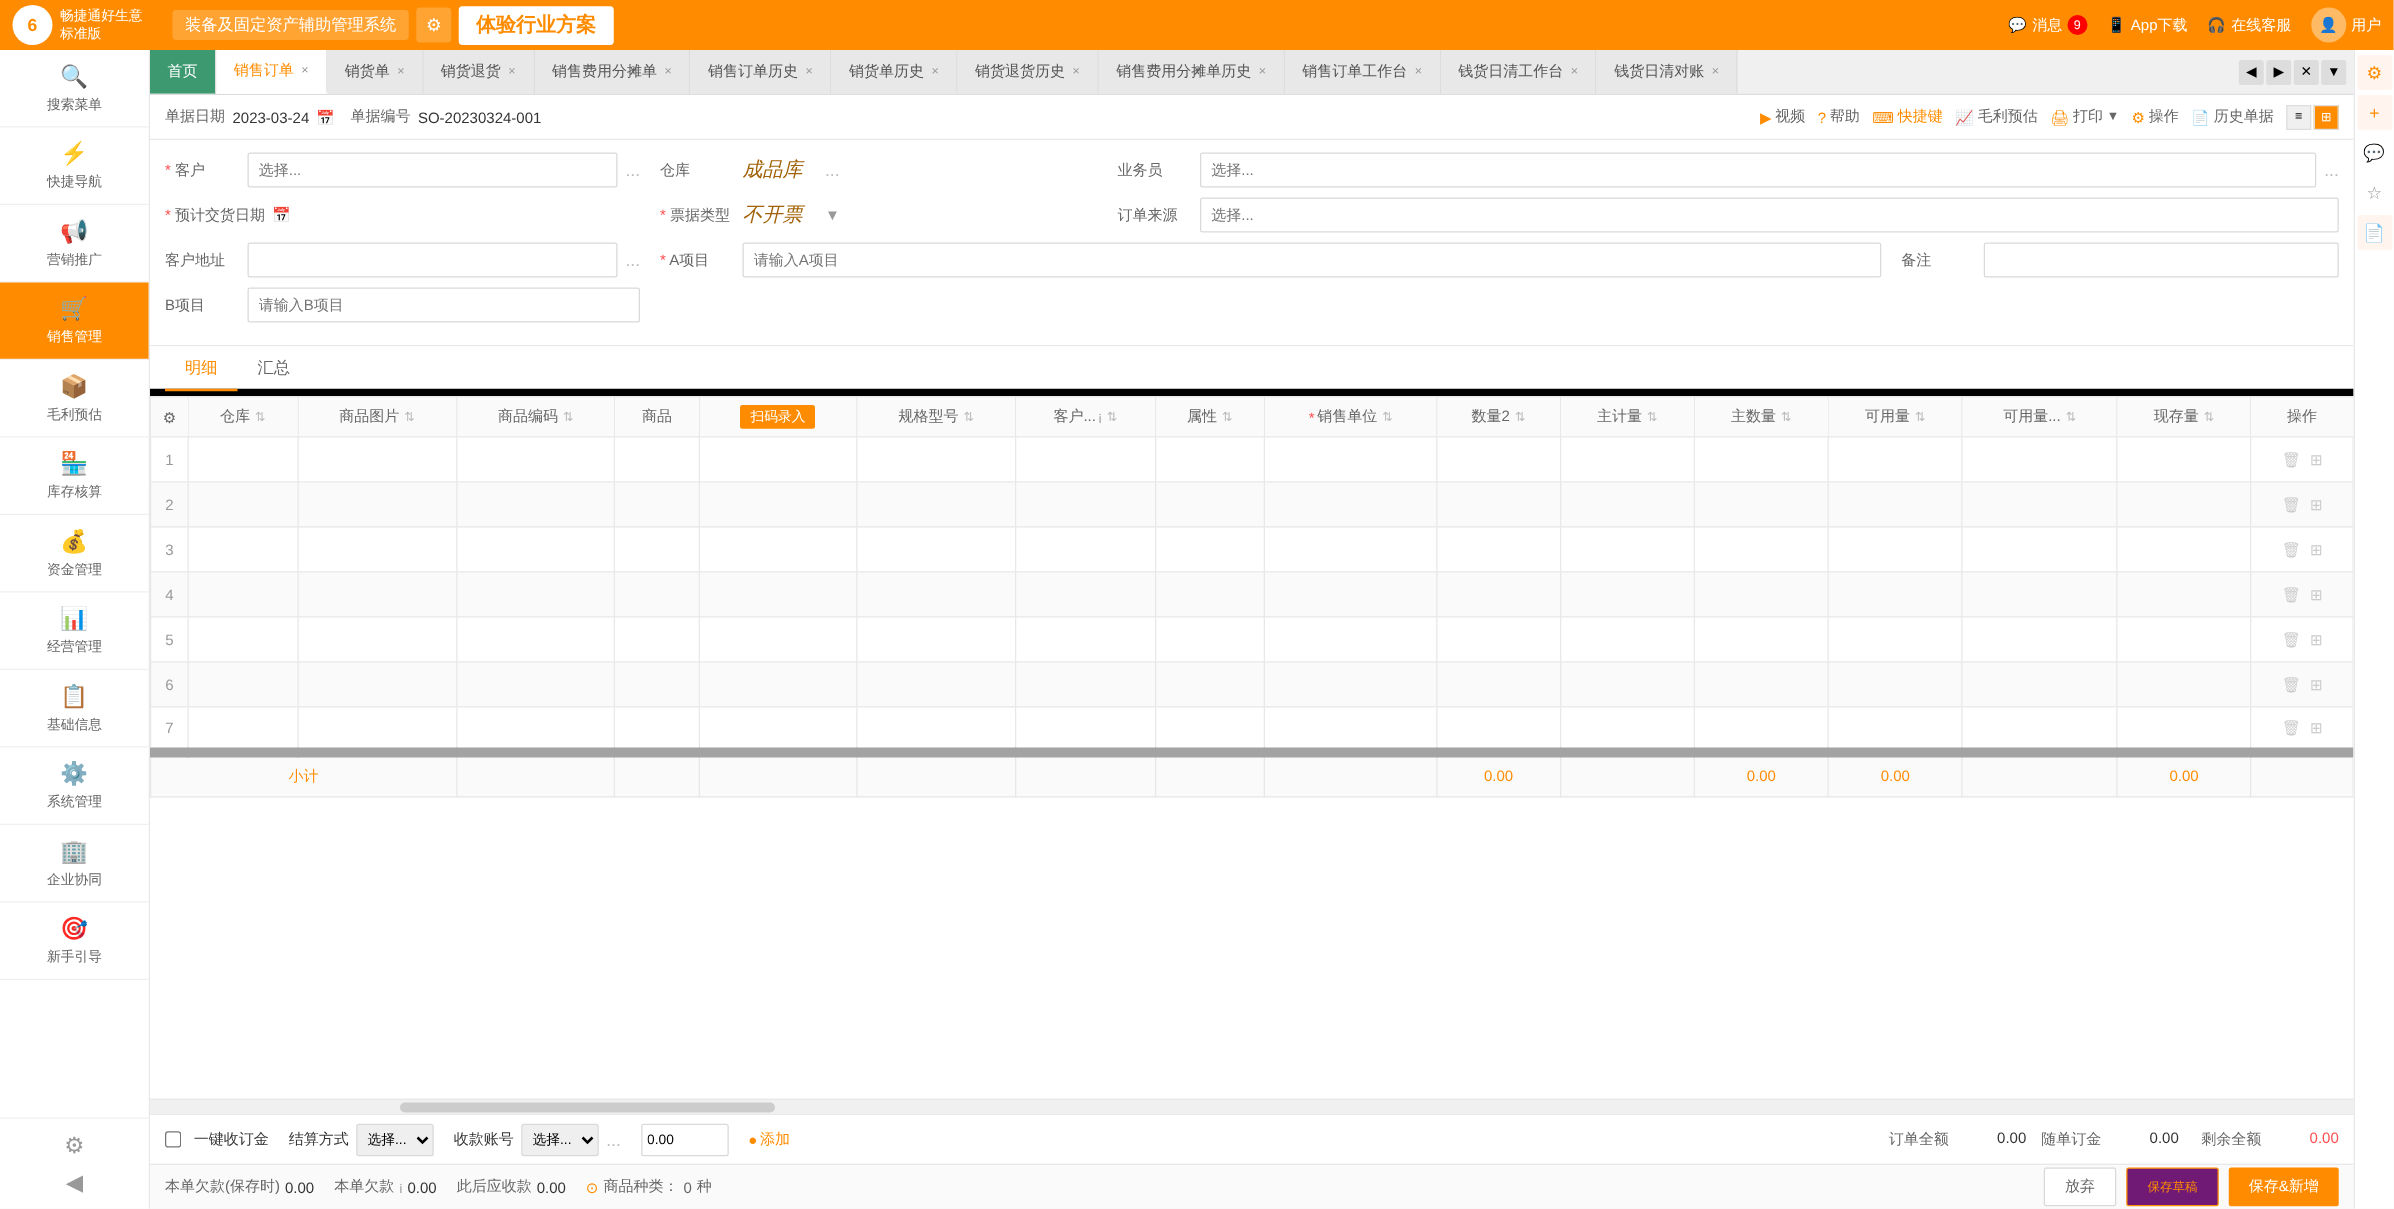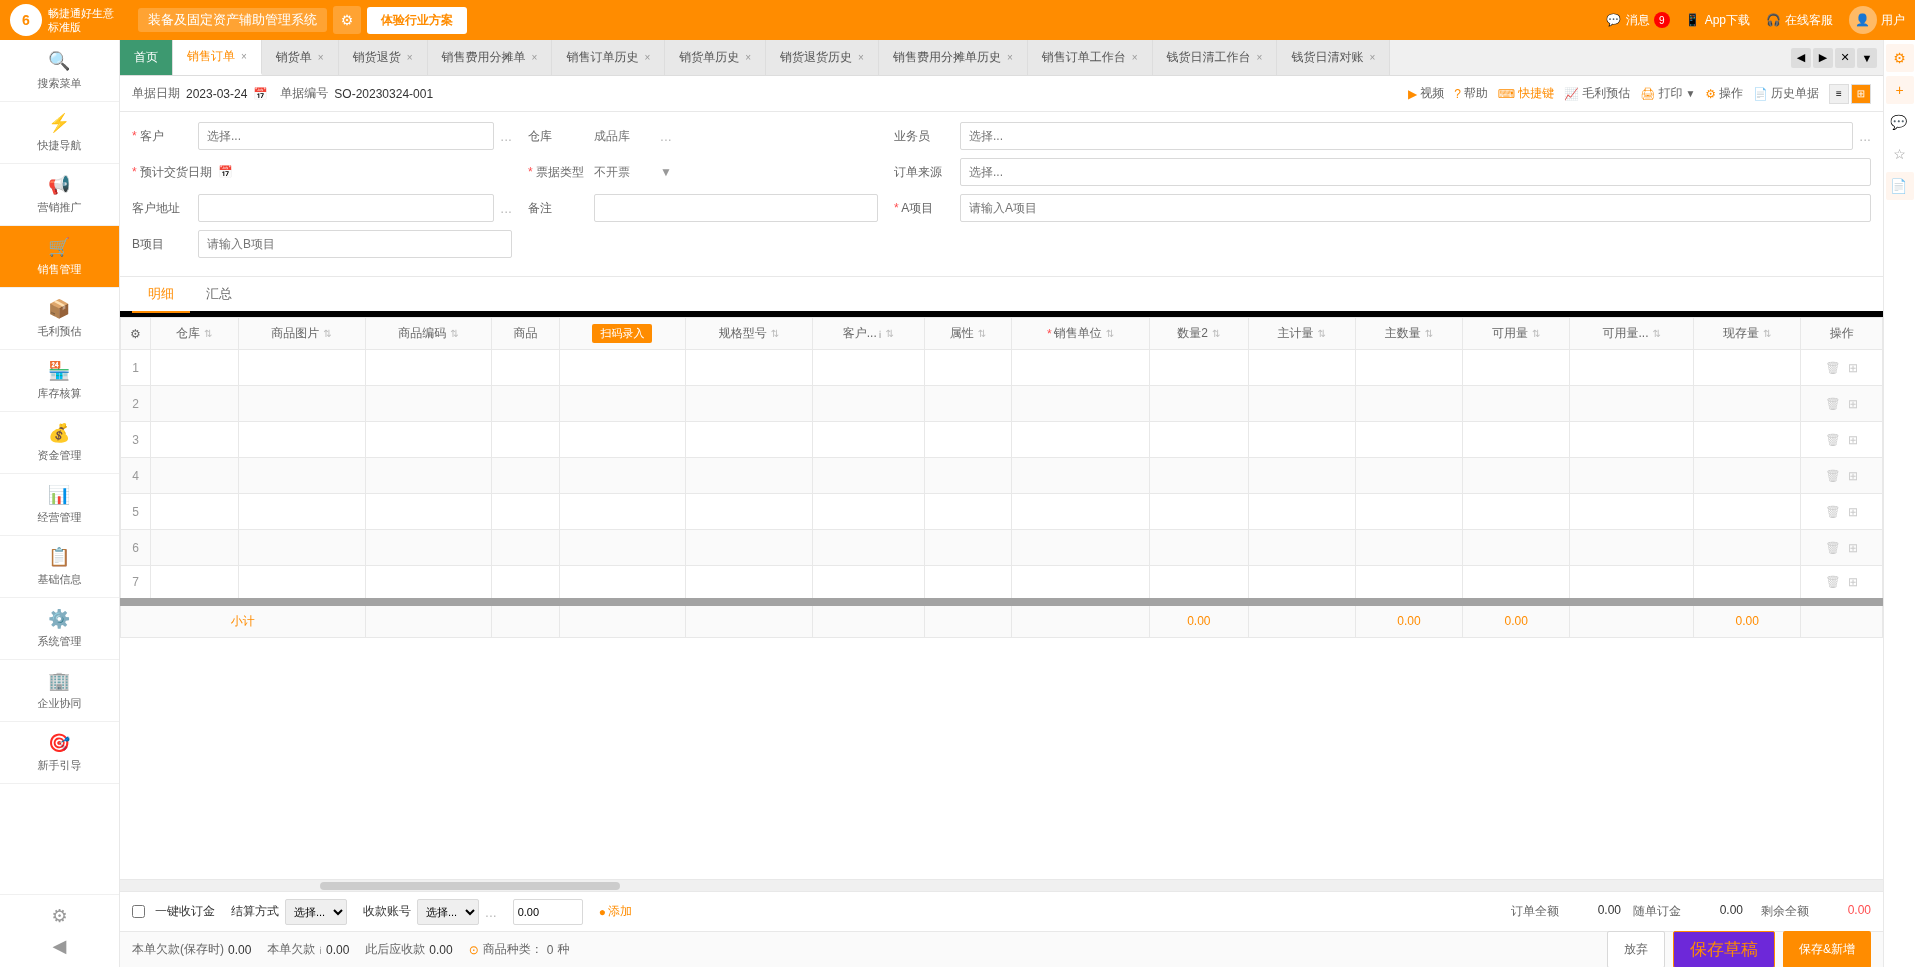--- a/index.html
+++ b/index.html
@@ -50,21 +50,21 @@
       display: flex; align-items: center; justify-content: center;
       font-size: 14px;
     }
     .industry-btn {
       background: white;
       color: #ff8c00;
       border: none;
       padding: 5px 14px;
       border-radius: 3px;
       cursor: pointer;
-      font-size: 12px;
+      font-size: 16px;
       font-weight: bold;
       text-align: right;
     }
     .top-right {
       display: flex;
       align-items: center;
       gap: 16px;
       margin-left: auto;
     }
     .top-right-item {
@@ -247,21 +247,21 @@
       flex: 1;
       height: 28px;
       border: 1px solid #d9d9d9;
       border-radius: 2px;
       padding: 0 8px;
       font-size: 12px;
       color: #999;
       outline: none;
     }
     .dots-btn { color: #bbb; cursor: pointer; font-size: 14px; }
-    .form-field-value { color: #737373; font-size: 12px; min-width: 60px; }
+    .form-field-value { color: #a16207; font-size: 16px; min-width: 60px; font-style: italic; }
 
     
     .detail-tabs {
       display: flex;
       border-bottom: 6px solid #000000;
       background: white;
       padding: 0 12px;
     }
     .detail-tab {
       padding: 8px 16px;
@@ -414,25 +414,25 @@
       border: 1px solid #d9d9d9;
       background: white;
       border-radius: 2px;
       cursor: pointer;
       font-size: 12px;
       color: #666;
     }
     .btn-save-draft {
       padding: 6px 16px;
       border: 1px solid #ff8c00;
-      background: #6d28d9;
+      background: #701a75;
       color: #ff8c00;
       border-radius: 2px;
       cursor: pointer;
-      font-size: 17px;
+      font-size: 10px;
     }
     .btn-save-new {
       padding: 6px 16px;
       border: none;
       background: #ff8c00;
       color: white;
       border-radius: 2px;
       cursor: pointer;
       font-size: 12px;
     }
@@ -695,27 +695,27 @@
           <input class="form-input" type="text" placeholder="选择..." style="">
         </div>
       </div>
 
       <div class="form-row">
         <div class="form-field" style="max-width:380px;">
           <span class="form-field-label">客户地址</span>
           <input class="form-input" type="text" style="">
           <span class="dots-btn">...</span>
         </div>
+        <div class="form-field">
+          <span class="form-field-label required">A项目</span>
+          <input class="form-input" type="text" placeholder="请输入A项目" style="">
+        </div>
         <div class="form-field" style="max-width:350px;">
           <span class="form-field-label">备注</span>
           <input class="form-input" type="text" style="flex: 1 1 0%;">
-        </div>
-        <div class="form-field">
-          <span class="form-field-label required">A项目</span>
-          <input class="form-input" type="text" placeholder="请输入A项目" style="">
         </div>
       </div>
 
       <div class="form-row">
         <div class="form-field" style="max-width:380px;">
           <span class="form-field-label">B项目</span>
           <input class="form-input" type="text" placeholder="请输入B项目" style="">
         </div>
       </div>
     </div>

